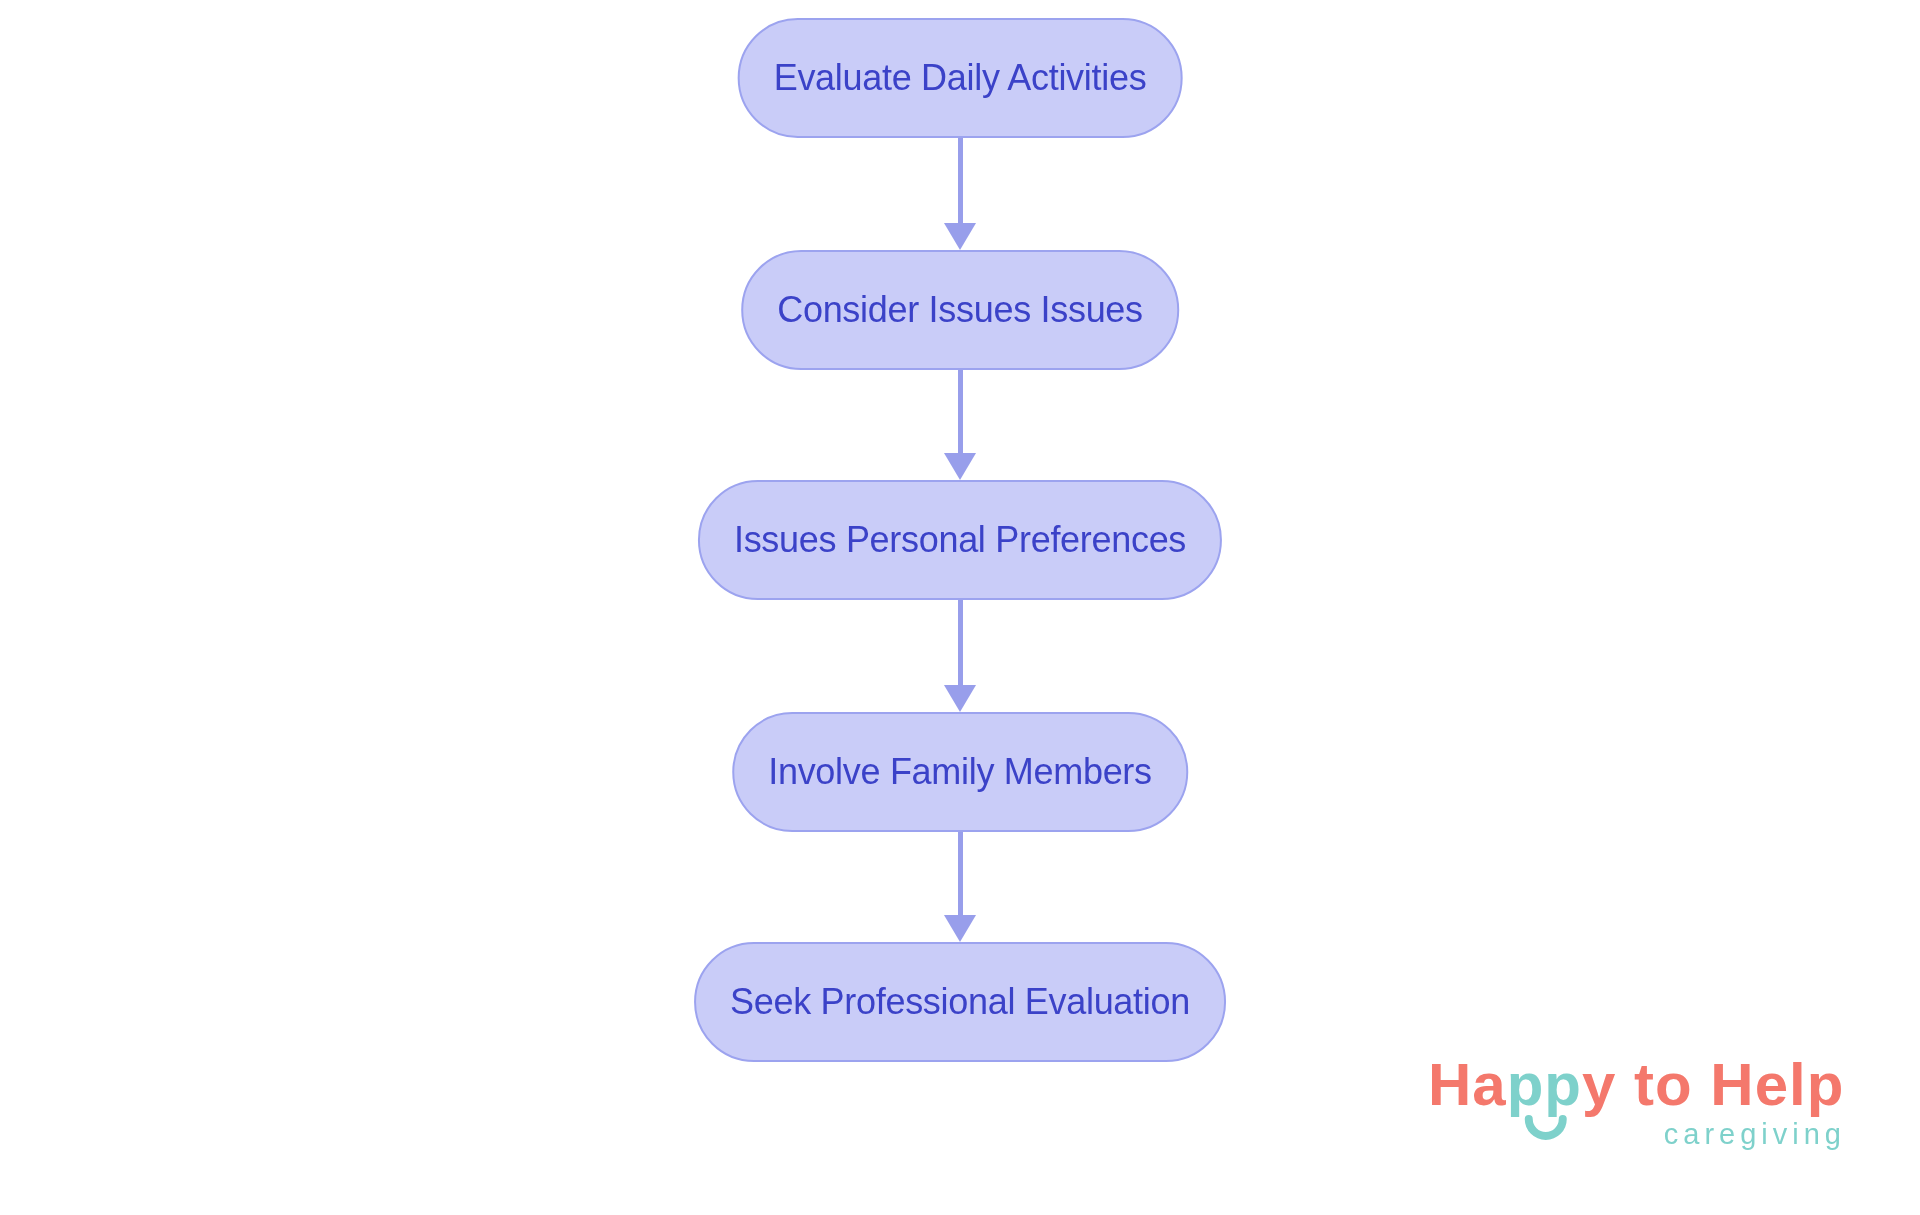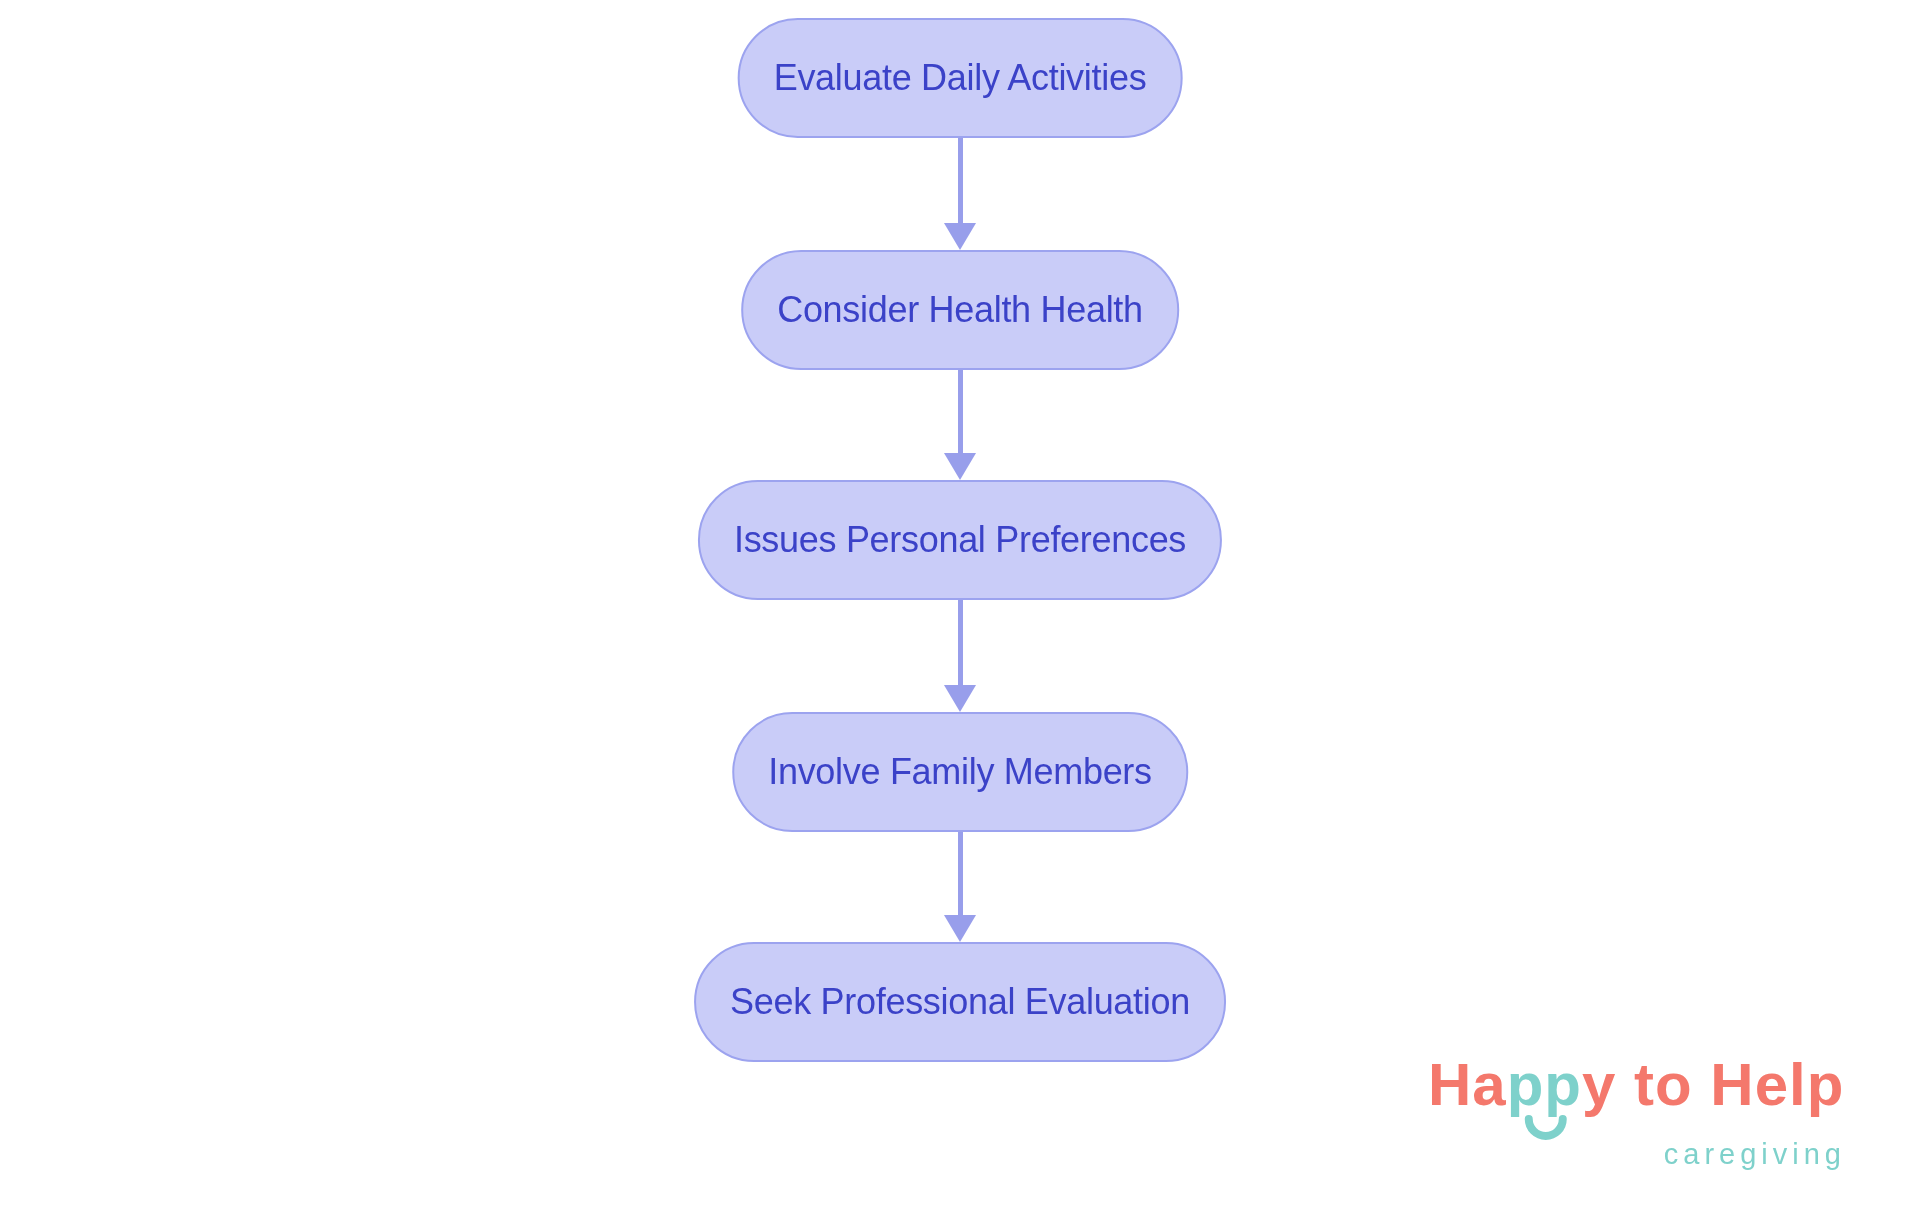--- a/index.html
+++ b/index.html
@@ -92,21 +92,21 @@
   }
   .smile-svg {
     position: absolute;
     left: 50%;
     transform: translateX(-46%);
     bottom: -23px;
     width: 44px;
     height: 26px;
   }
   .logo-line2 {
-    margin-top: 20px;
+    margin-top: 0;
     font-size: 29px;
     letter-spacing: 5px;
     text-align: right;
     padding-right: 22px;
     color: var(--logo-teal, #7ED1CB);
   }
 </style>
 </head>
 <body>
 
@@ -115,21 +115,21 @@
   <div class="node node1">
     <span class="node-label">Evaluate Daily Activities</span>
   </div>
 
   <div class="arrow arrow1">
     <div class="arrow-line"></div>
     <div class="arrow-head"></div>
   </div>
 
   <div class="node node2">
-    <span class="node-label">Consider Health Health</span>
+    <span class="node-label">Consider Issues Issues</span>
   </div>
 
   <div class="arrow arrow2">
     <div class="arrow-line"></div>
     <div class="arrow-head"></div>
   </div>
 
   <div class="node node3">
     <span class="node-label">Issues Personal Preferences</span>
   </div>

